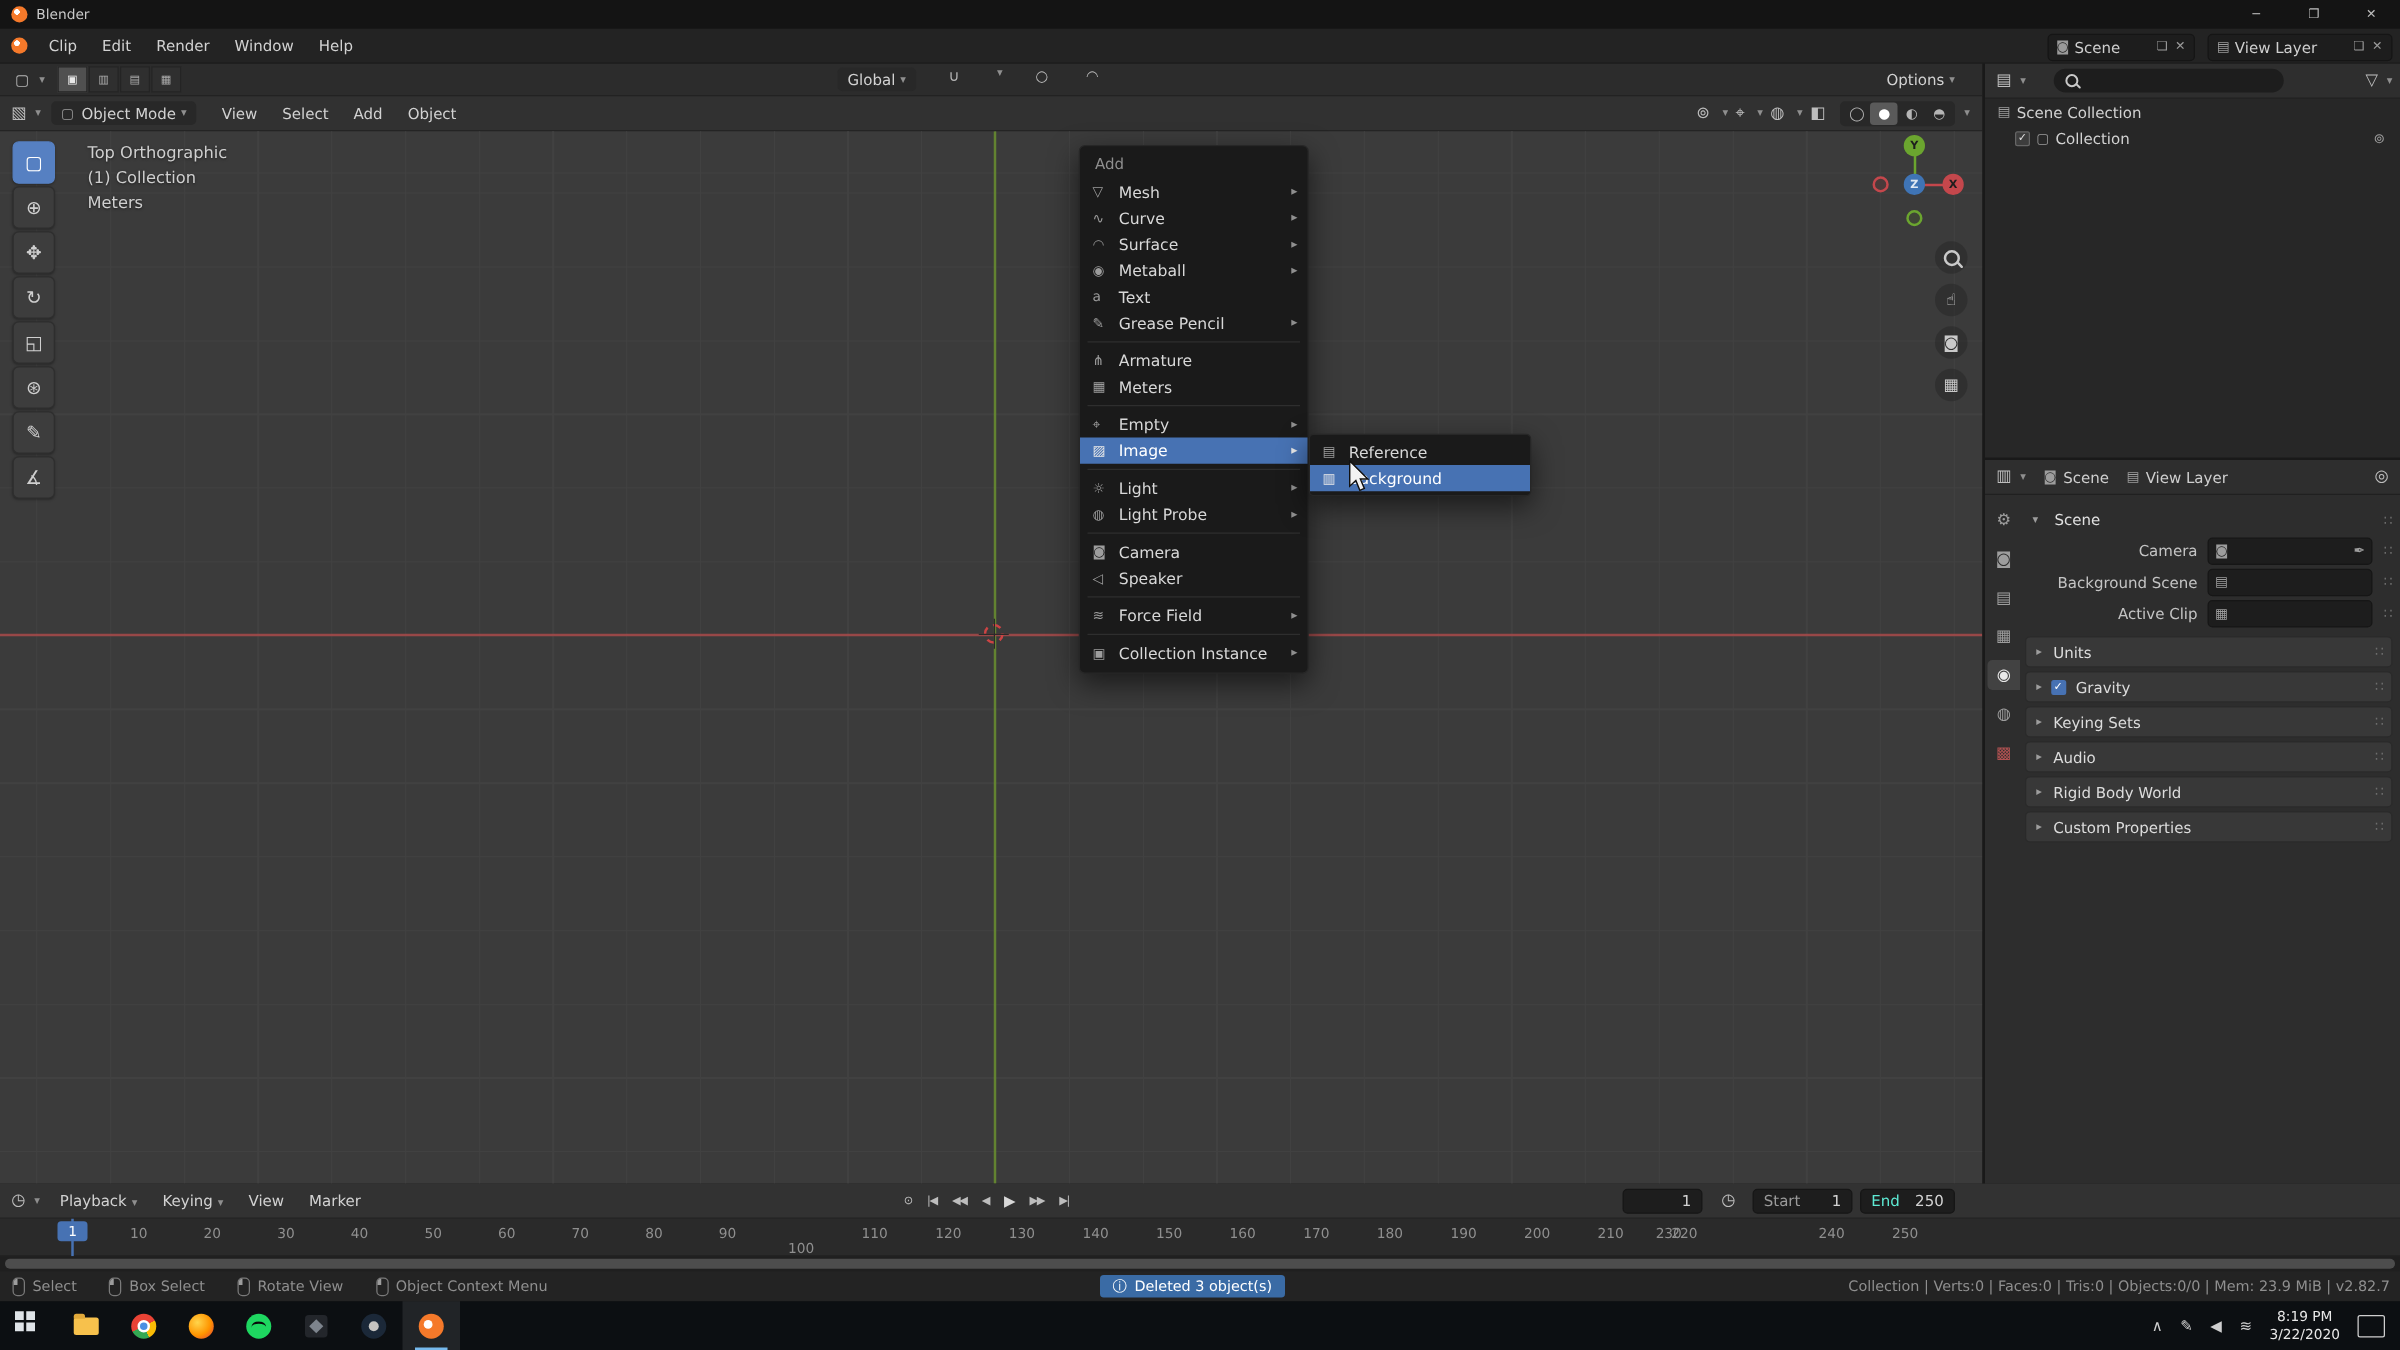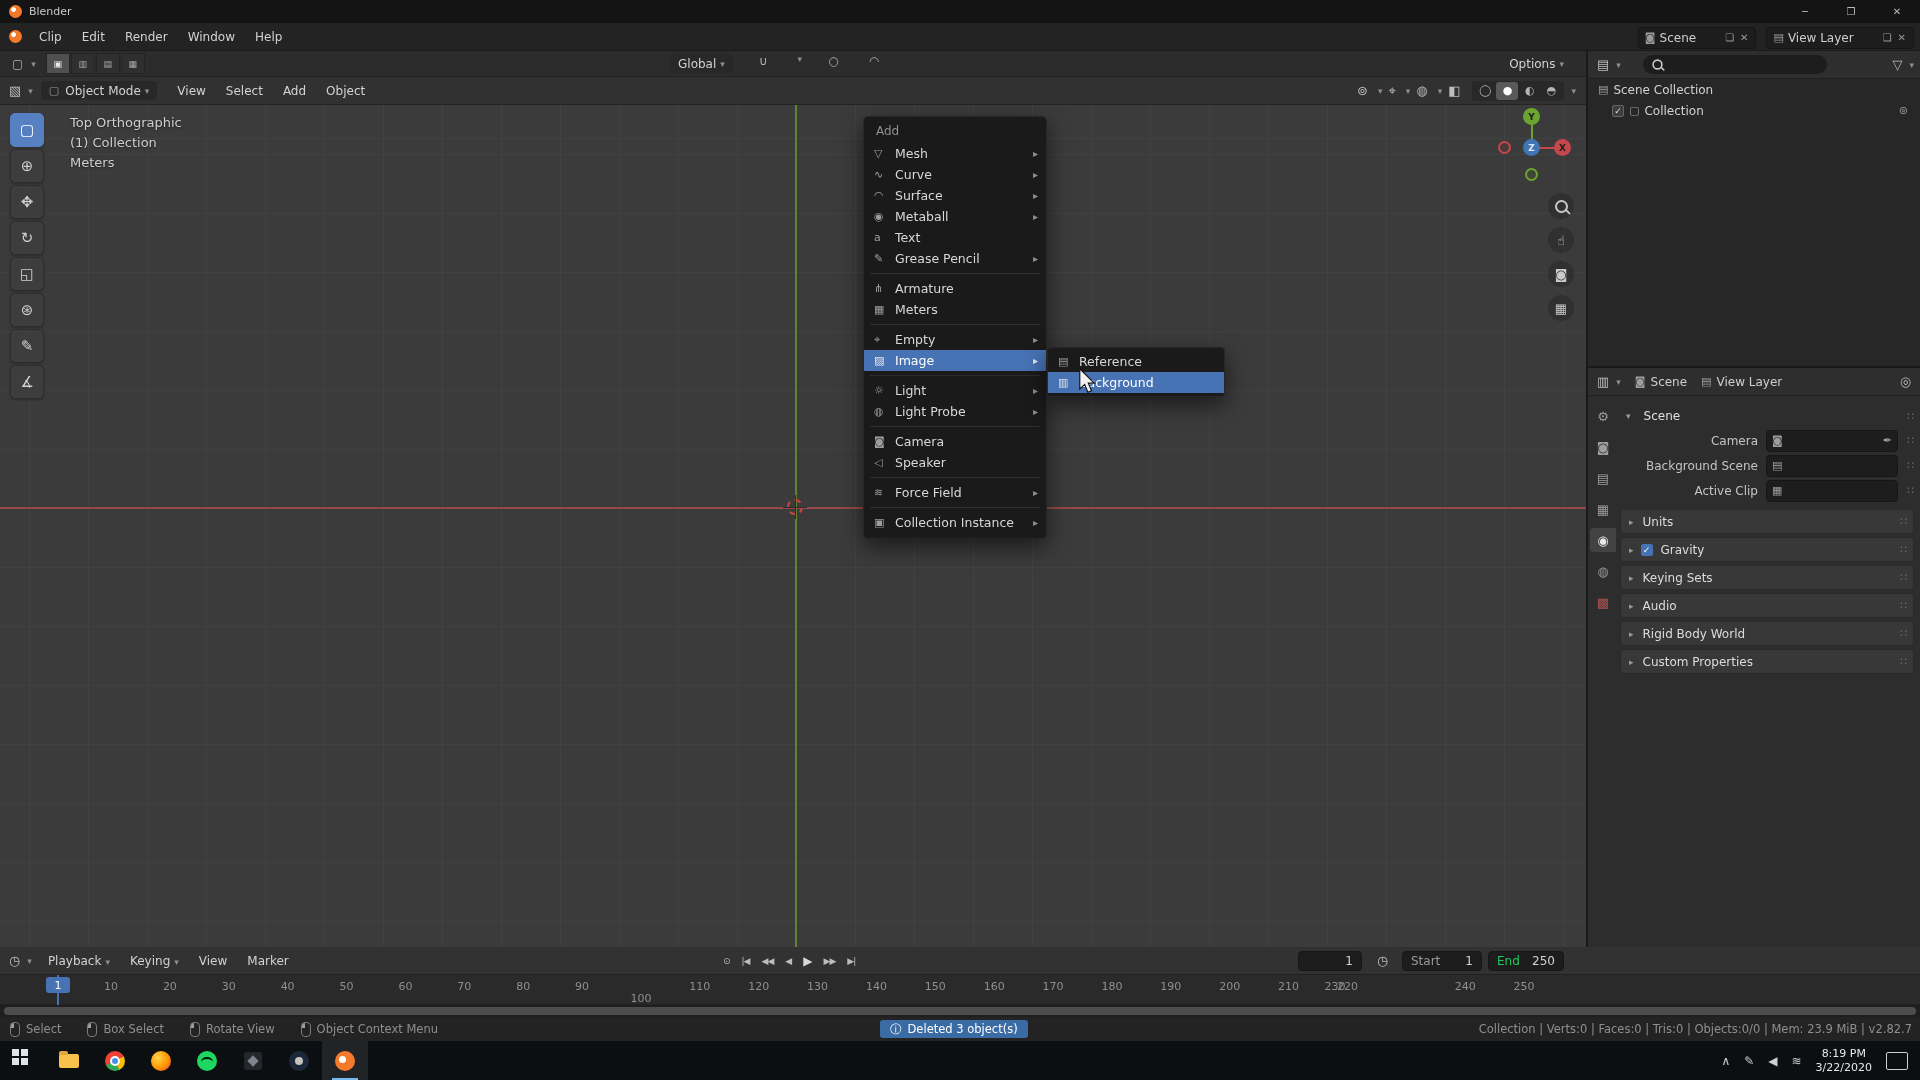--- a/index.html
+++ b/index.html
@@ -585,21 +585,21 @@
         </div>
       <div class="tl-num-field" style="left:1298px;width:64px;justify-content:flex-end;">
         <span>1</span>
       </div>
       <span class="vp-ic" style="position:absolute;left:1374px;">◷</span>
       <div class="tl-num-field" style="left:1402px;width:80px;justify-content:space-between;">
         <span style="color:#9a9a9a;">Start</span>
         <span>1</span>
       </div>
       <div class="tl-num-field" style="left:1488px;width:76px;justify-content:space-between;">
-        <span style="color:#22c55e;">End</span>
+        <span style="color:#5eead4;">End</span>
         <span>250</span>
       </div>
     </div>
     <div id="tl-ruler">
       <div id="playhead-line"></div>
       <div id="playhead-badge">1</div>
       <div id="tl-ticks">
           <div class="tl-tick" style="left: 111px;">10</div>
           <div class="tl-tick" style="left: 169.88px;">20</div>
           <div class="tl-tick" style="left: 228.76px;">30</div>

